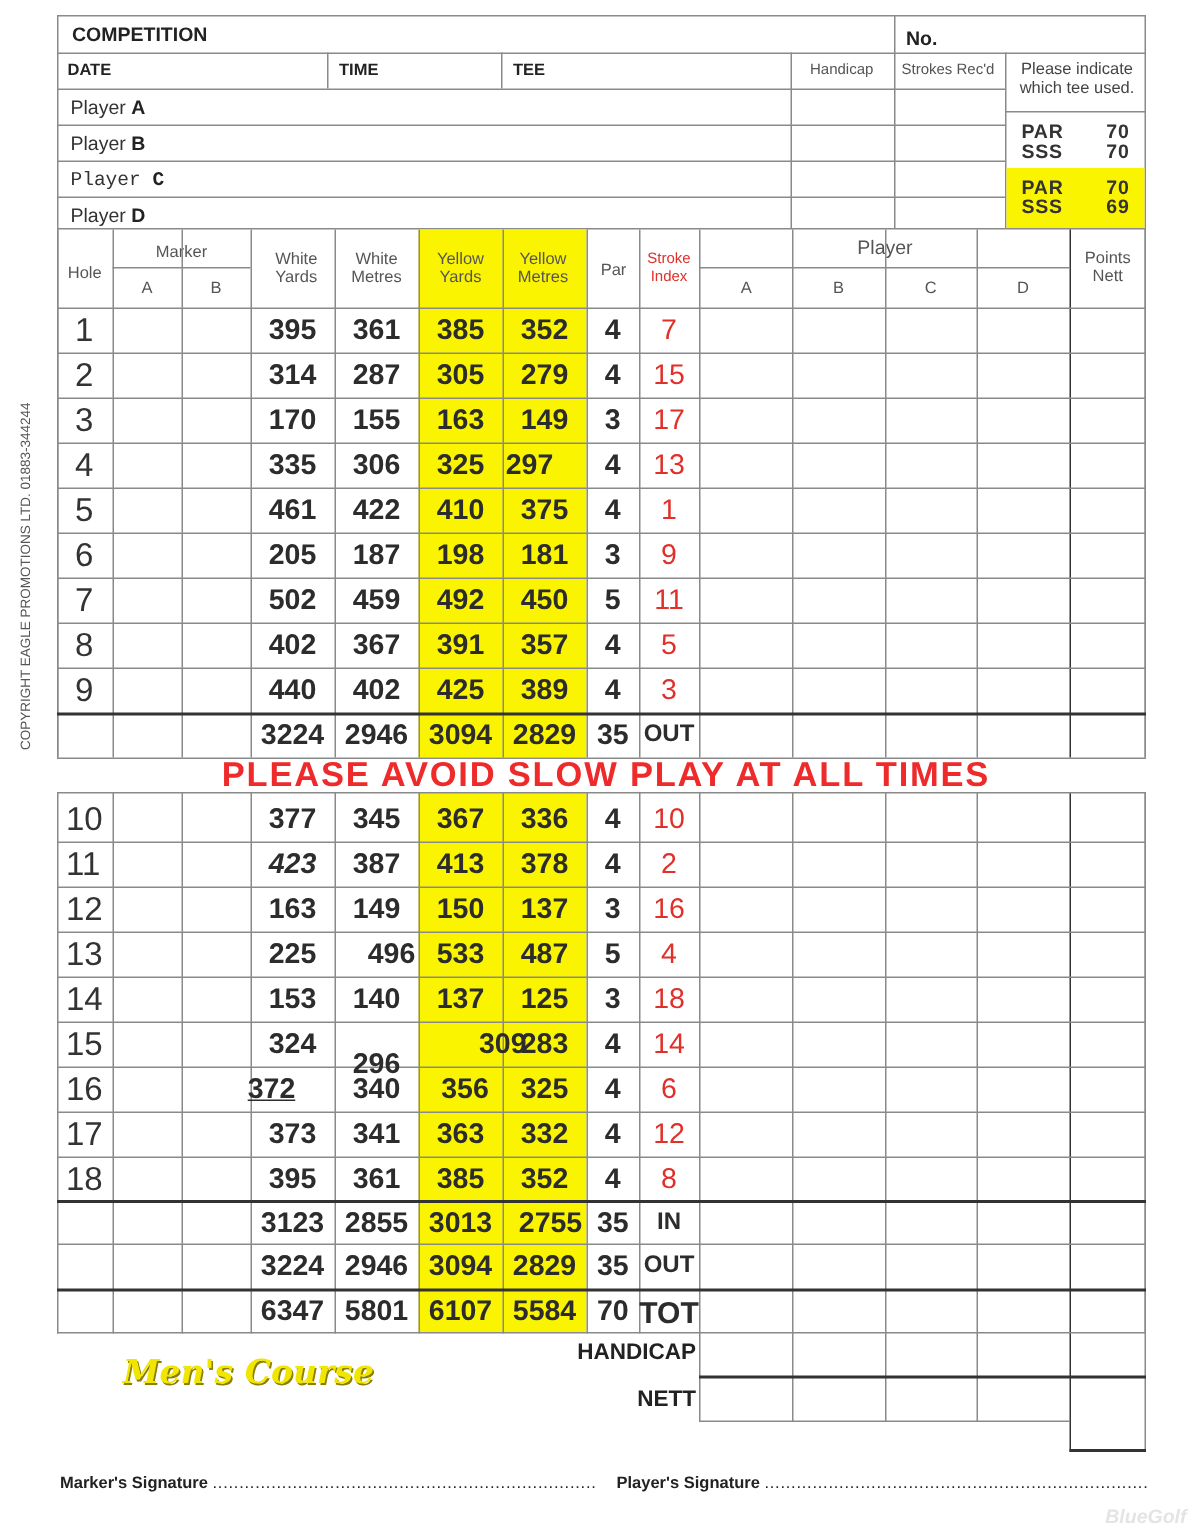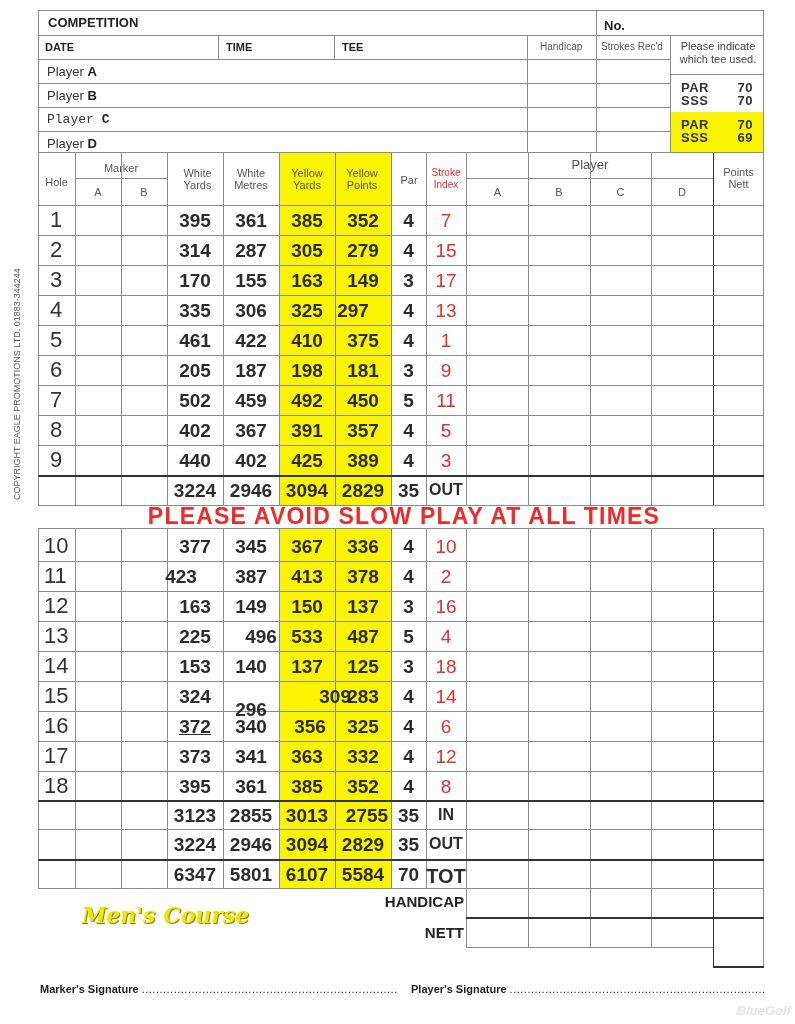--- a/index.html
+++ b/index.html
@@ -99,21 +99,21 @@
 <div class="yellow" style="left:279px;top:528px;width:112px;height:360px;"></div>
 
 <div>
   <span class="colhead" style="left:38px;top:176px;width:37px;">Hole</span>
   <span class="colhead" style="left:75px;top:162px;width:92px;">Marker</span>
   <span class="colhead" style="left:75px;top:186px;width:46px;">A</span>
   <span class="colhead" style="left:121px;top:186px;width:46px;">B</span>
   <span class="colhead" style="left:175px;top:167px;width:45px;">White Yards</span>
   <span class="colhead" style="left:225px;top:167px;width:52px;">White Metres</span>
   <span class="colhead" style="left:281px;top:167px;width:52px;">Yellow Yards</span>
-  <span class="colhead" style="left:335px;top:167px;width:54px;">Yellow Points</span>
+  <span class="colhead" style="left:335px;top:167px;width:54px;">Yellow Metres</span>
   <span class="colhead" style="left:392px;top:174px;width:34px;">Par</span>
   <span class="colhead" style="left:426px;top:167px;width:40px;font-size:10px;color:#e0302a;">Stroke Index</span>
   <span class="colhead" style="left:467px;top:159px;width:246px;font-size:13px;">Player</span>
   <span class="colhead" style="left:467px;top:186px;width:61px;">A</span>
   <span class="colhead" style="left:528px;top:186px;width:62px;">B</span>
   <span class="colhead" style="left:590px;top:186px;width:61px;">C</span>
   <span class="colhead" style="left:651px;top:186px;width:62px;">D</span>
   <span class="colhead" style="left:714px;top:166px;width:49px;">Points Nett</span>
 </div>
 
@@ -285,21 +285,21 @@
     <span class="cell hole" style="left:44px;top:2px;">10</span>
     <span class="cell num" style="left:167px;width:56px;top:5px;">377</span>
     <span class="cell num" style="left:223px;width:56px;top:5px;">345</span>
     <span class="cell num" style="left:279px;width:56px;top:5px;">367</span>
     <span class="cell num" style="left:335px;width:56px;top:5px;">336</span>
     <span class="cell num" style="left:391px;width:35px;top:5px;">4</span>
     <span class="cell si" style="left:426px;width:40px;top:5px;">10</span>
   </div>
   <div style="position:absolute;left:0;top:561px;width:795px;height:30px;">
     <span class="cell hole" style="left:44px;top:2px;">11</span>
-    <span class="cell num" style="left:153px;width:56px;top:5px;">423</span>
+    <span class="cell num" style="left:167px;width:56px;top:5px;font-style:italic;">423</span>
     <span class="cell num" style="left:223px;width:56px;top:5px;">387</span>
     <span class="cell num" style="left:279px;width:56px;top:5px;">413</span>
     <span class="cell num" style="left:335px;width:56px;top:5px;">378</span>
     <span class="cell num" style="left:391px;width:35px;top:5px;">4</span>
     <span class="cell si" style="left:426px;width:40px;top:5px;">2</span>
   </div>
   <div style="position:absolute;left:0;top:591px;width:795px;height:30px;">
     <span class="cell hole" style="left:44px;top:2px;">12</span>
     <span class="cell num" style="left:167px;width:56px;top:5px;">163</span>
     <span class="cell num" style="left:223px;width:56px;top:5px;">149</span>
@@ -330,21 +330,21 @@
     <span class="cell hole" style="left:44px;top:2px;">15</span>
     <span class="cell num" style="left:167px;width:56px;top:5px;">324</span>
     <span class="cell num" style="left:223px;width:56px;top:18px;">296</span>
     <span class="cell num" style="left:295px;width:56px;top:5px;text-align:right;">309</span>
     <span class="cell num" style="left:335px;width:56px;top:5px;">283</span>
     <span class="cell num" style="left:391px;width:35px;top:5px;">4</span>
     <span class="cell si" style="left:426px;width:40px;top:5px;">14</span>
   </div>
   <div style="position:absolute;left:0;top:711px;width:795px;height:30px;">
     <span class="cell hole" style="left:44px;top:2px;">16</span>
-    <span class="cell num" style="left:167px;width:56px;top:5px;text-decoration:underline;">372</span>
+    <span class="cell num" style="left:153px;width:56px;top:5px;text-decoration:underline;">372</span>
     <span class="cell num" style="left:223px;width:56px;top:5px;">340</span>
     <span class="cell num" style="left:282px;width:56px;top:5px;">356</span>
     <span class="cell num" style="left:335px;width:56px;top:5px;">325</span>
     <span class="cell num" style="left:391px;width:35px;top:5px;">4</span>
     <span class="cell si" style="left:426px;width:40px;top:5px;">6</span>
   </div>
   <div style="position:absolute;left:0;top:741px;width:795px;height:30px;">
     <span class="cell hole" style="left:44px;top:2px;">17</span>
     <span class="cell num" style="left:167px;width:56px;top:5px;">373</span>
     <span class="cell num" style="left:223px;width:56px;top:5px;">341</span>

